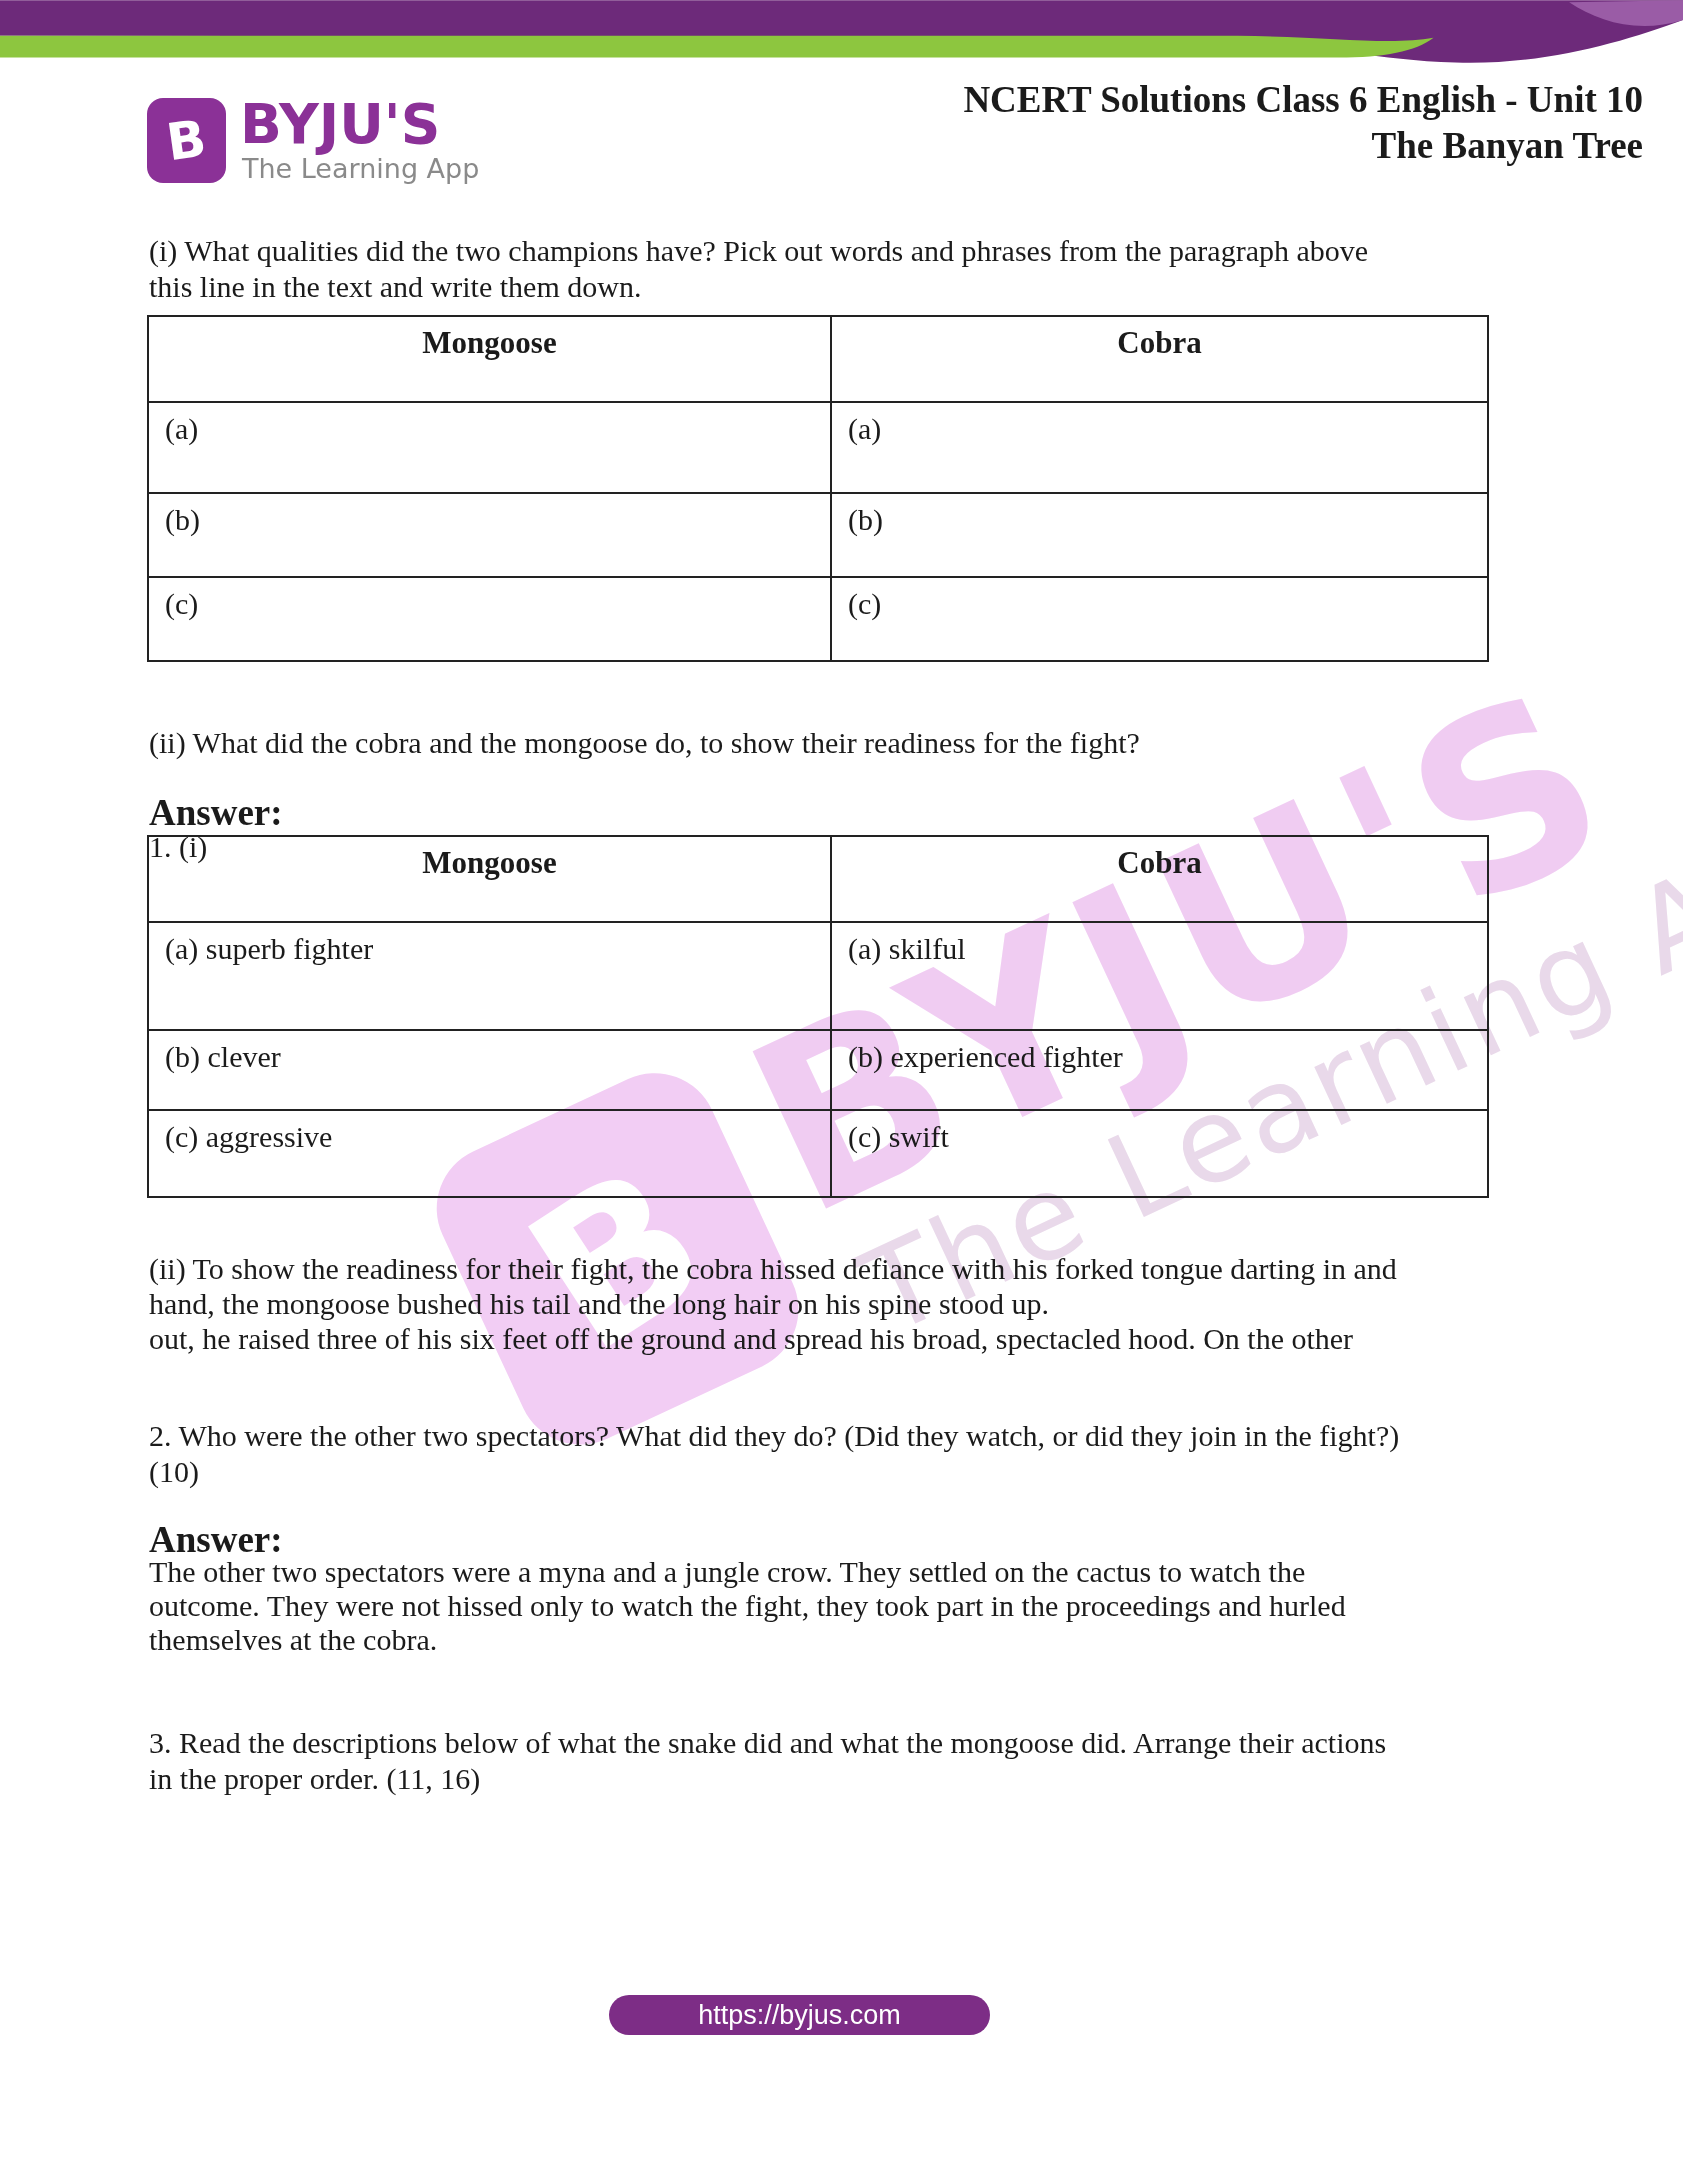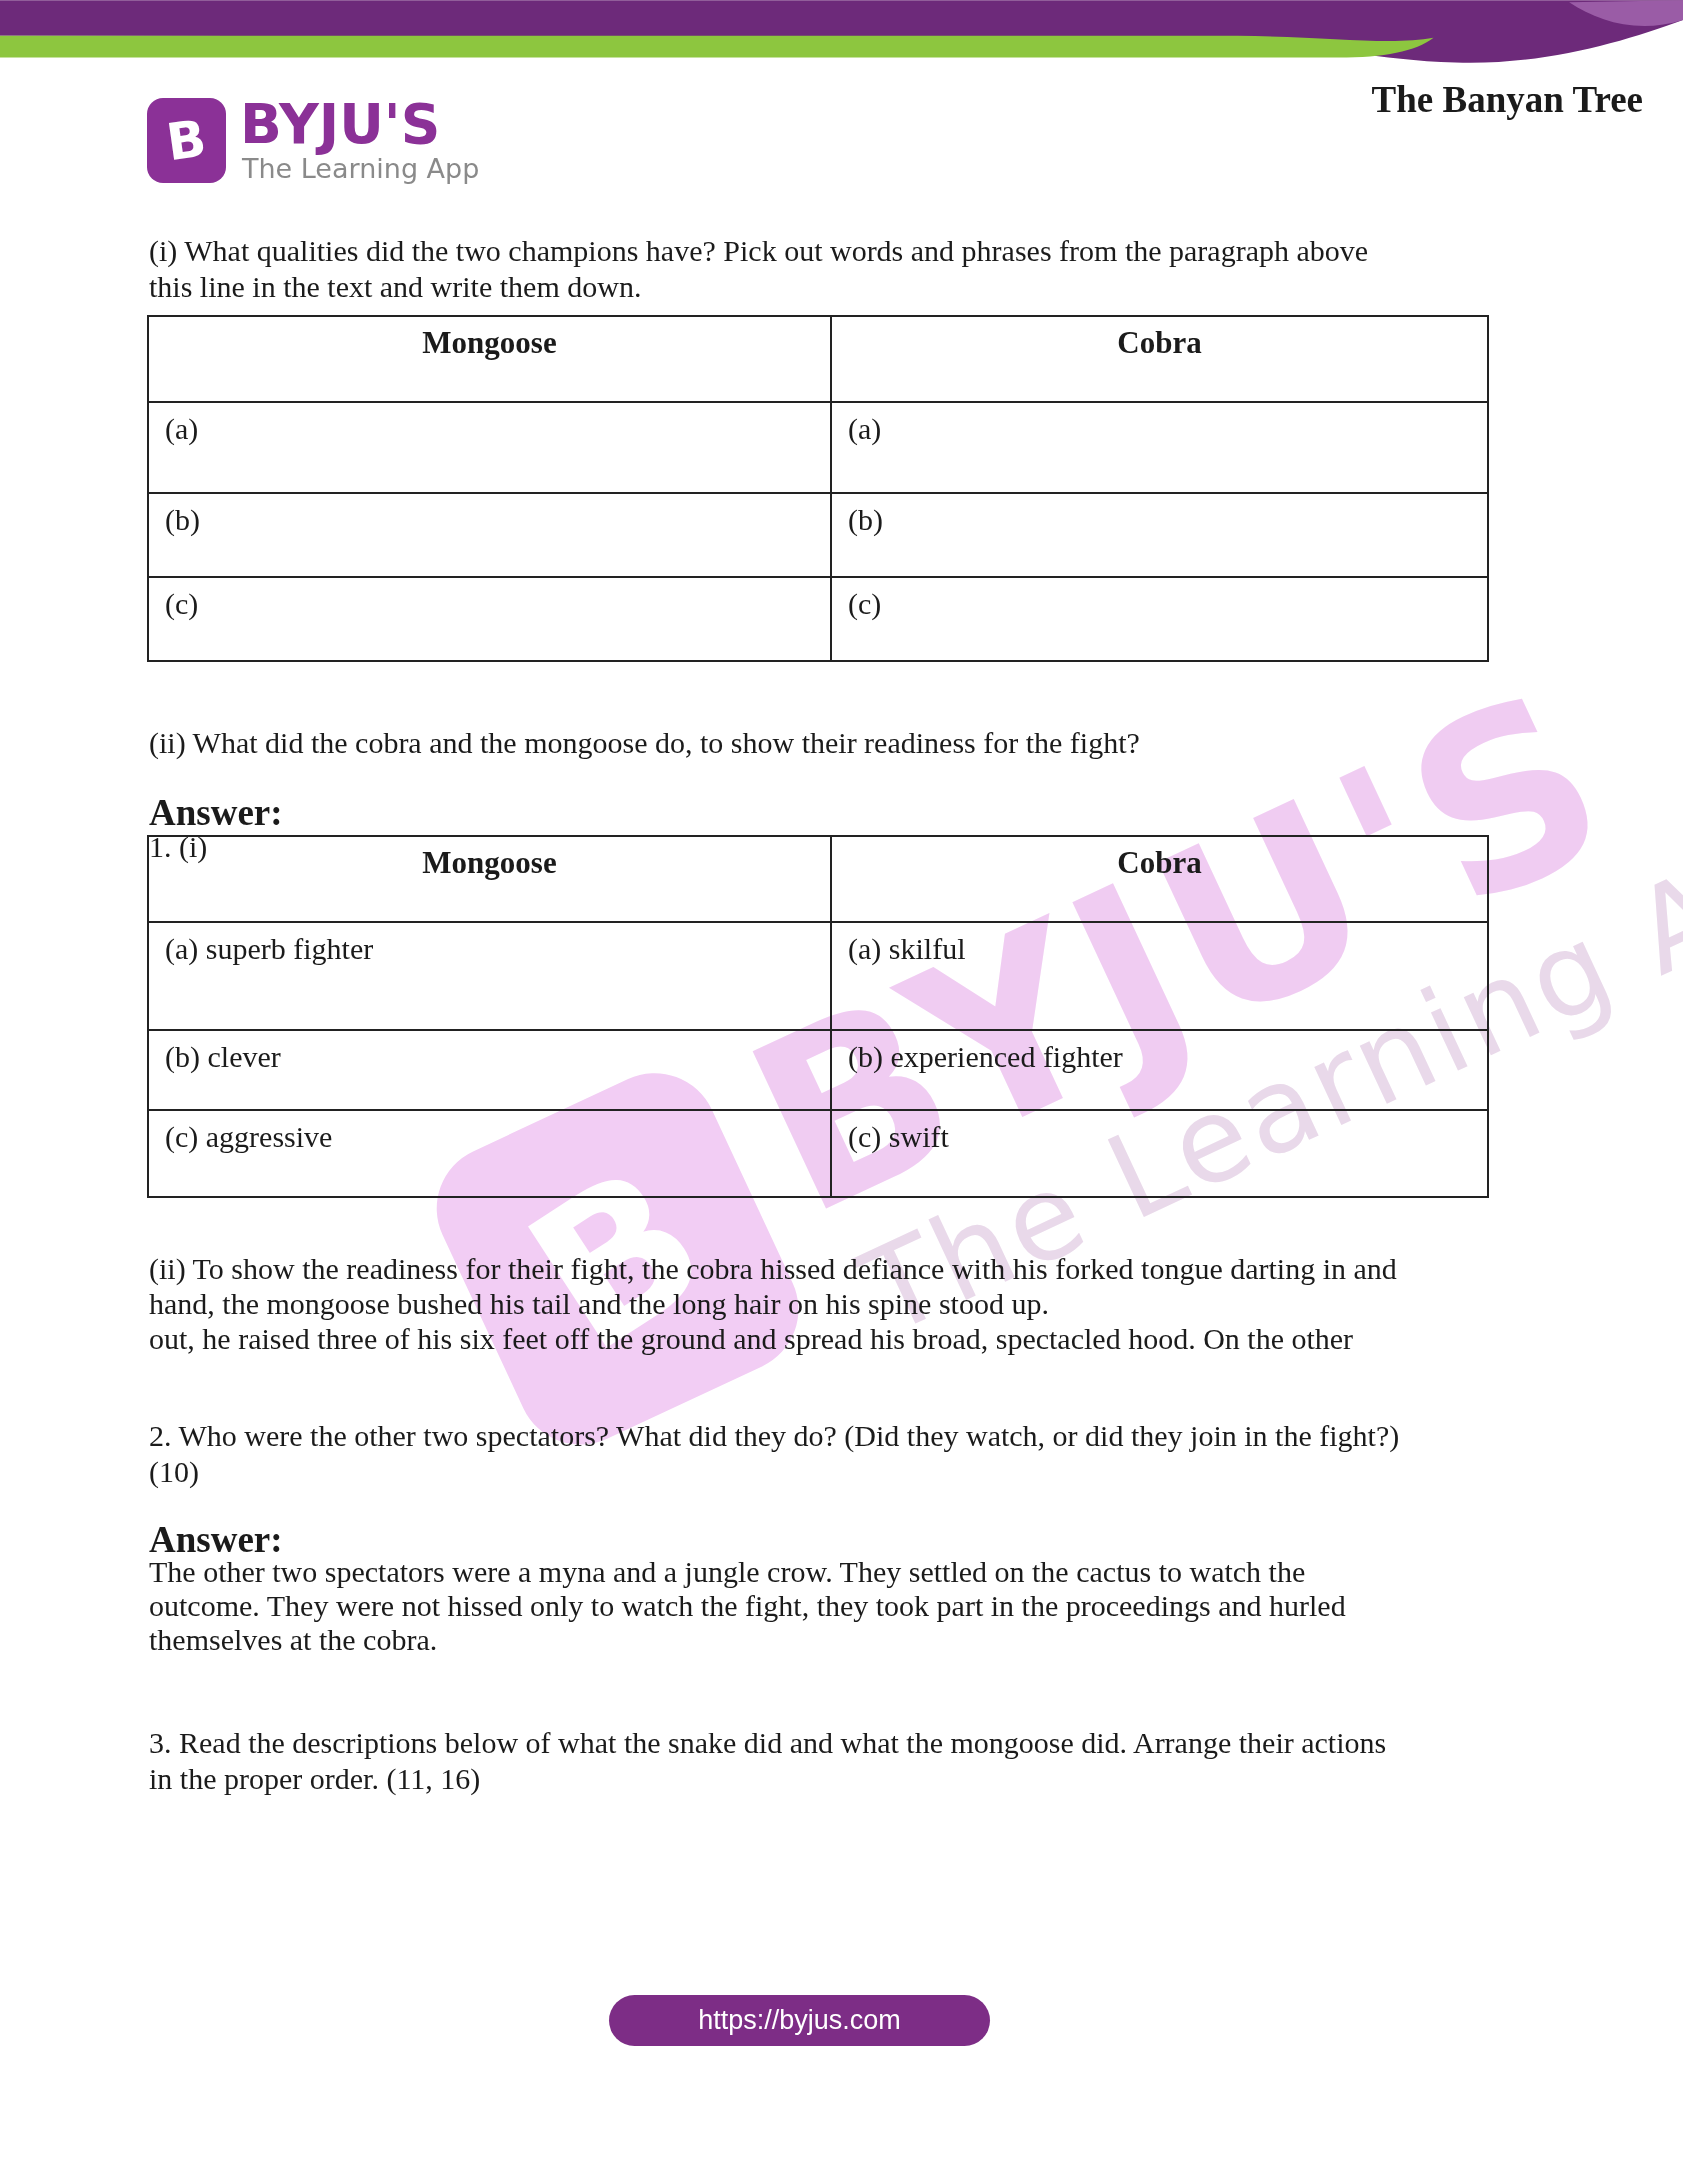--- a/index.html
+++ b/index.html
@@ -80,21 +80,21 @@
     border:2.5px solid #222222;
     vertical-align:top;
     padding:8px 16px;
     font-size:30px;line-height:36px;
   }
   .qtable td.th{
     text-align:center;font-weight:bold;font-size:31px;
   }
   
   .footer-pill{
-    position:absolute;left:609px;top:1995px;width:381px;height:51px;z-index:2;
+    position:absolute;left:609px;top:1995px;width:381px;height:40px;z-index:2;
     background:#7d2d86;border-radius:26px;
     display:flex;align-items:center;justify-content:center;
     font-family:"Liberation Sans","DejaVu Sans",sans-serif;
     font-size:27px;color:#ffffff;cursor:pointer;
   }
 </style>
 </head>
 <body>
 
 <div class="page">
@@ -109,20 +109,21 @@
 
   <div class="logo">
     <div class="logo-badge">
       <span>B</span>
     </div>
     <div class="logo-word">BYJU'S</div>
     <div class="logo-tag">The Learning App</div>
   </div>
 
   <div class="doc-title">
+    <div>NCERT Solutions Class 6 English - Unit 10</div>
     <div>The Banyan Tree</div>
   </div>
 
   <div class="watermark">
     <div class="wm-badge">
       <span>B</span>
     </div>
     <div>
       <div class="wm-word">BYJU'S</div>
       <div class="wm-tag">The Learning App</div>

